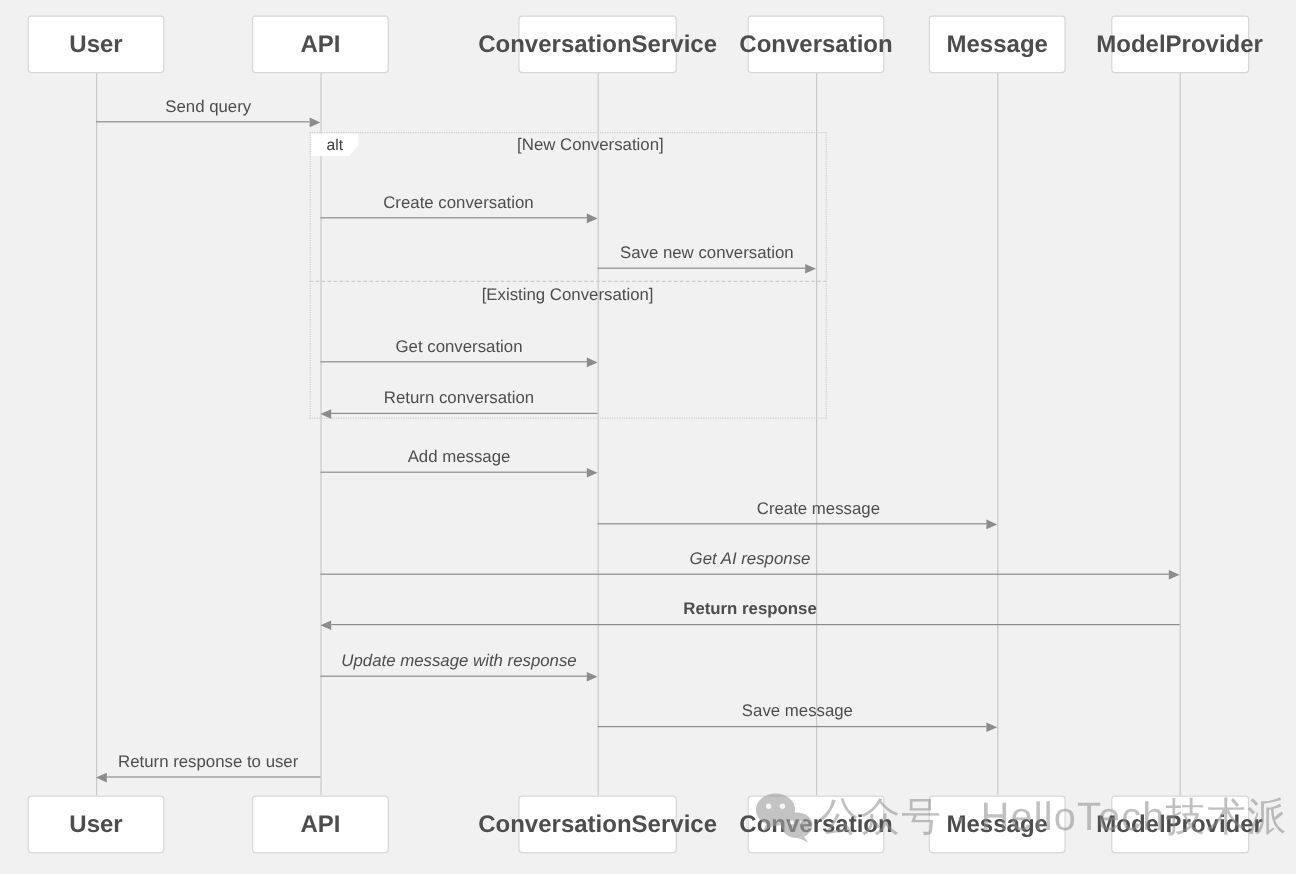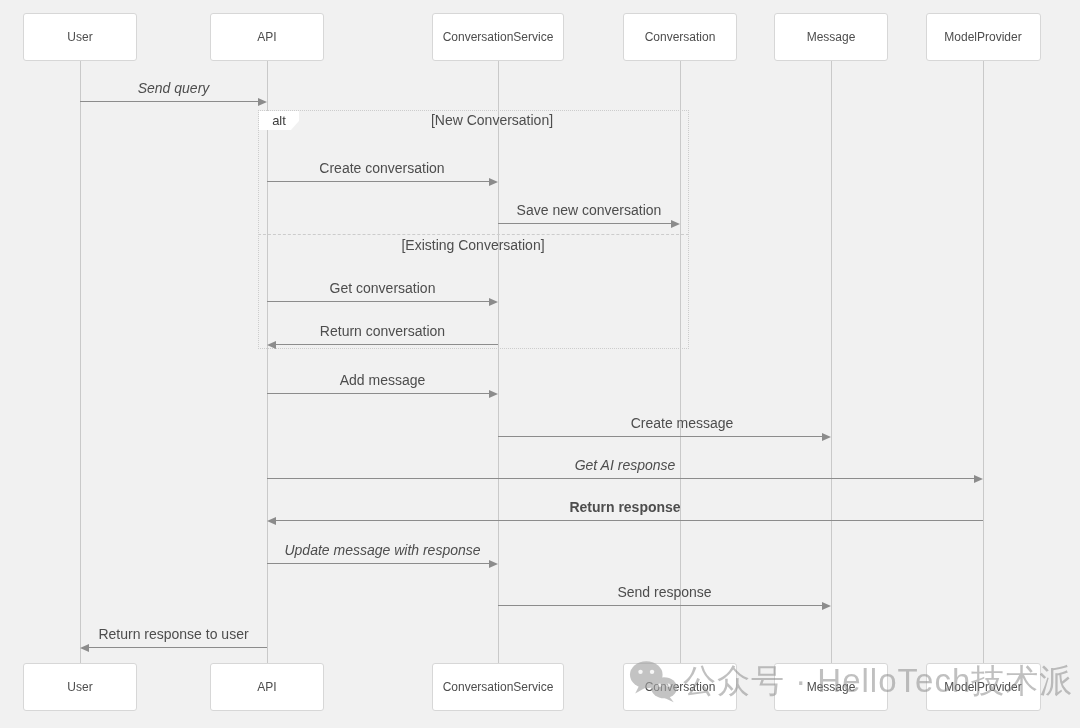--- a/index.html
+++ b/index.html
@@ -6,21 +6,21 @@
     --background:#f1f1f1; --box-fill:#ffffff; --box-border:#d7d7d7;
     --lifeline:#c9c9c9; --arrow:#8c8c8c; --text:#4d4d4d;
     --fragment-border:#cccccc; --watermark:#a3a3a3;
   }
   html,body{margin:0;padding:0;}
   body{font-family:"Liberation Sans",sans-serif;background:var(--background);}
   #canvas{position:relative;width:1080px;height:728px;background:var(--background);overflow:hidden;}
   .lifeline{position:absolute;width:1px;background:var(--lifeline);}
   .actor-box{position:absolute;height:48px;background:var(--box-fill);border:1px solid var(--box-border);
     border-radius:3px;display:flex;align-items:center;justify-content:center;
-    font-size:12px;color:var(--text);box-sizing:border-box;}
+    font-size:20px;color:var(--text);box-sizing:border-box;font-weight:bold;}
   .msg-label{position:absolute;transform:translateX(-50%);font-size:14px;color:var(--text);white-space:nowrap;}
   .msg-line{position:absolute;height:0;border-top:1px solid var(--arrow);}
   .msg-head{position:absolute;width:0;height:0;border-top:4px solid transparent;border-bottom:4px solid transparent;}
   .msg-head.right{border-left:9px solid var(--arrow);}
   .msg-head.left{border-right:9px solid var(--arrow);}
   .fragment{position:absolute;border:1px dotted var(--fragment-border);box-sizing:border-box;}
   .fragment-divider{position:absolute;height:0;border-top:1px dashed var(--fragment-border);}
   .fragment-tab{position:absolute;background:var(--box-fill);font-size:13px;color:#3c3c3c;
     width:40px;height:19px;display:flex;align-items:center;justify-content:center;
     clip-path:polygon(0 0,100% 0,100% 52%,80% 100%,0 100%);
@@ -39,21 +39,21 @@
     <div class="lifeline" style="left: 266.5px; top: 61px; height: 602px;"></div>
     <div class="lifeline" style="left: 497.5px; top: 61px; height: 602px;"></div>
     <div class="lifeline" style="left: 679.5px; top: 61px; height: 602px;"></div>
     <div class="lifeline" style="left: 830.5px; top: 61px; height: 602px;"></div>
     <div class="lifeline" style="left: 982.5px; top: 61px; height: 602px;"></div>
     <div class="fragment" style="left: 258px; top: 110px; width: 431px; height: 239px;"></div>
     <div class="fragment-divider" style="left: 258px; top: 234px; width: 431px;"></div>
     <div class="fragment-tab" style="left: 259px; top: 111px; width: 40px; height: 19px;">alt</div>
     <div class="section-label" style="left: 492px; top: 112px;">[New Conversation]</div>
     <div class="section-label" style="left: 473px; top: 237px;">[Existing Conversation]</div>
-    <div class="msg-label" style="left: 173.5px; top: 80px; font-style: italic;">Send query</div>
+    <div class="msg-label" style="left: 173.5px; top: 80px;">Send query</div>
     <div class="msg-line" style="left: 80px; top: 101px; width: 178px;"></div>
     <div class="msg-head right" style="left: 258px; top: 97.5px;"></div>
     <div class="msg-label" style="left: 382px; top: 160px;">Create conversation</div>
     <div class="msg-line" style="left: 267px; top: 181px; width: 222px;"></div>
     <div class="msg-head right" style="left: 489px; top: 177.5px;"></div>
     <div class="msg-label" style="left: 589px; top: 202px;">Save new conversation</div>
     <div class="msg-line" style="left: 498px; top: 223px; width: 173px;"></div>
     <div class="msg-head right" style="left: 671px; top: 219.5px;"></div>
     <div class="msg-label" style="left: 382.5px; top: 280px;">Get conversation</div>
     <div class="msg-line" style="left: 267px; top: 301px; width: 222px;"></div>
@@ -69,21 +69,21 @@
     <div class="msg-head right" style="left: 822px; top: 432.5px;"></div>
     <div class="msg-label" style="left: 625px; top: 457px; font-style: italic;">Get AI response</div>
     <div class="msg-line" style="left: 267px; top: 478px; width: 707px;"></div>
     <div class="msg-head right" style="left: 974px; top: 474.5px;"></div>
     <div class="msg-label" style="left: 625px; top: 499px; font-weight: bold;">Return response</div>
     <div class="msg-line" style="left: 276px; top: 520px; width: 707px;"></div>
     <div class="msg-head left" style="left: 267px; top: 516.5px;"></div>
     <div class="msg-label" style="left: 382.5px; top: 542px; font-style: italic;">Update message with response</div>
     <div class="msg-line" style="left: 267px; top: 563px; width: 222px;"></div>
     <div class="msg-head right" style="left: 489px; top: 559.5px;"></div>
-    <div class="msg-label" style="left: 664.5px; top: 584px;">Send response</div>
+    <div class="msg-label" style="left: 664.5px; top: 584px;">Save message</div>
     <div class="msg-line" style="left: 498px; top: 605px; width: 324px;"></div>
     <div class="msg-head right" style="left: 822px; top: 601.5px;"></div>
     <div class="msg-label" style="left: 173.5px; top: 626px;">Return response to user</div>
     <div class="msg-line" style="left: 89px; top: 647px; width: 178px;"></div>
     <div class="msg-head left" style="left: 80px; top: 643.5px;"></div>
     <div class="actor-box" style="left: 23px; top: 13px; width: 114px;">User</div>
     <div class="actor-box" style="left: 23px; top: 663px; width: 114px;">User</div>
     <div class="actor-box" style="left: 210px; top: 13px; width: 114px;">API</div>
     <div class="actor-box" style="left: 210px; top: 663px; width: 114px;">API</div>
     <div class="actor-box" style="left: 432px; top: 13px; width: 132px;">ConversationService</div>

